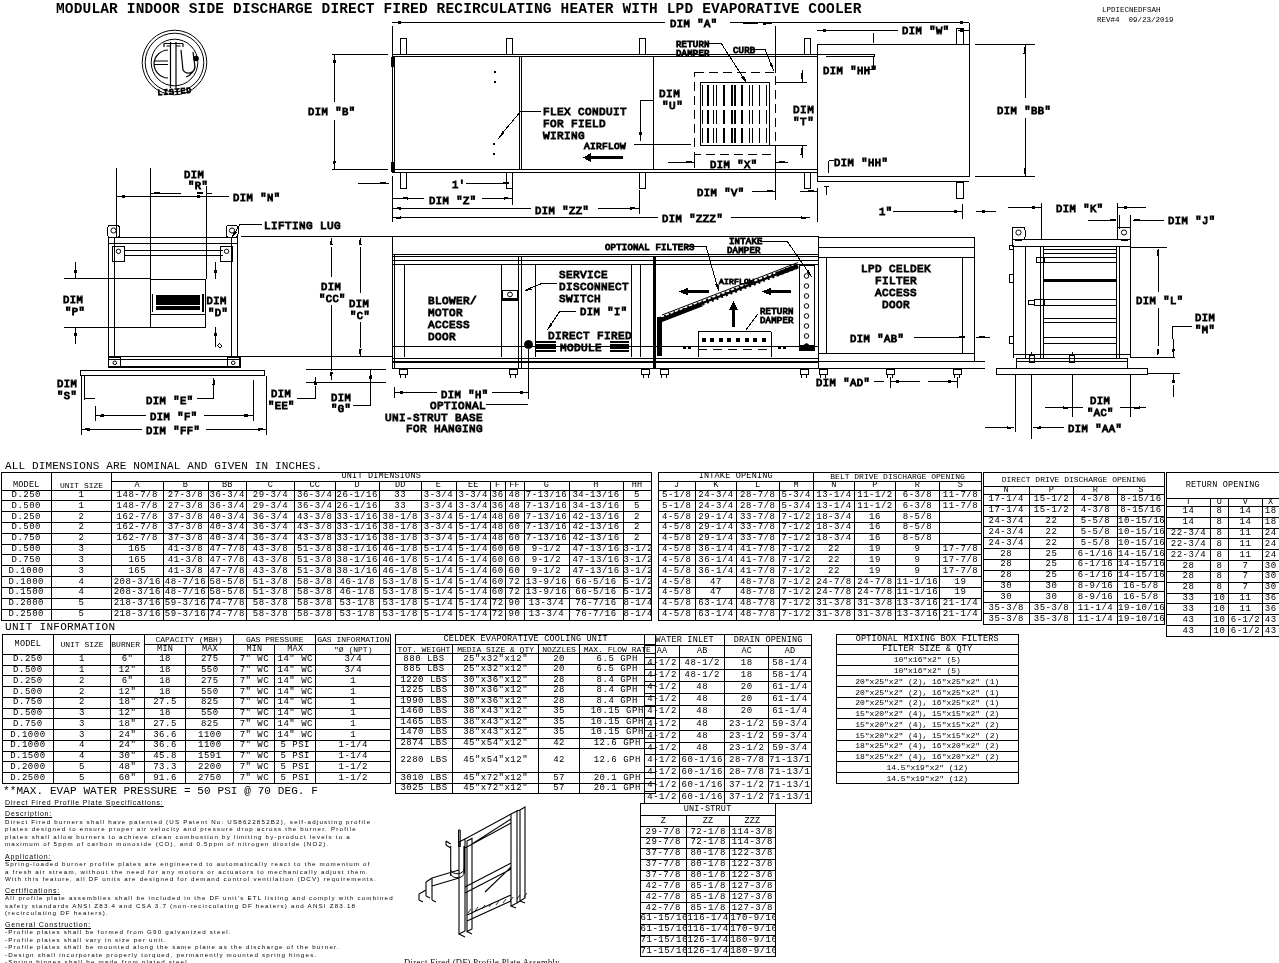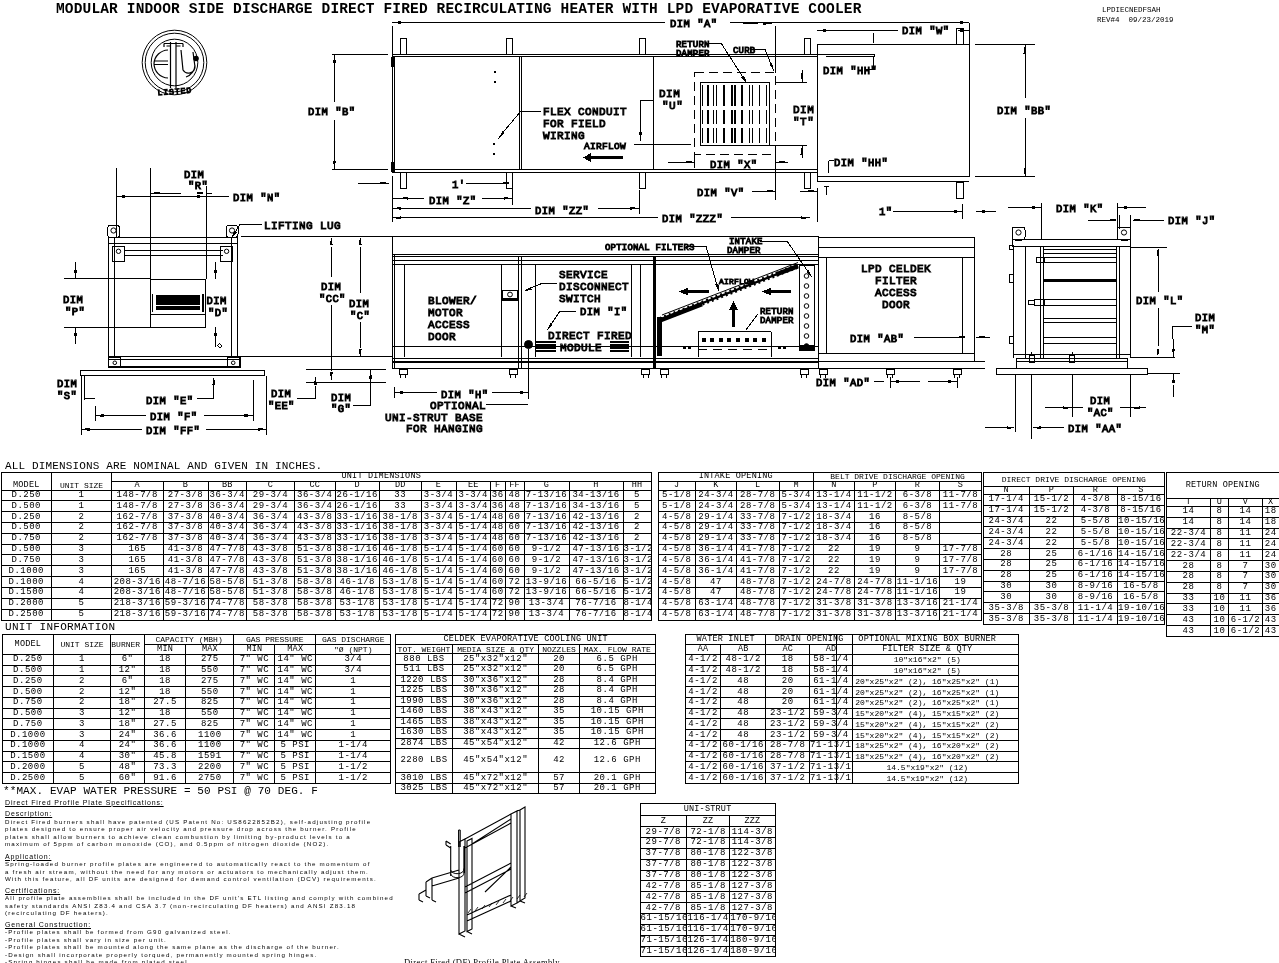--- a/index.html
+++ b/index.html
@@ -1207,21 +1207,21 @@
       <col style="width:40.6px">
       <col style="width:75.4px">
     </colgroup>
     <tbody>
       <tr style="height:9.8px">
         <td rowspan="2" class="hd">MODEL</td>
         <td rowspan="2" class="sm">UNIT SIZE</td>
         <td rowspan="2" class="sm">BURNER LENGTH</td>
         <td colspan="2" class="sm">CAPACITY (MBH)</td>
         <td colspan="2" class="sm">GAS PRESSURE</td>
-        <td class="sm">GAS DISCHARGE</td>
+        <td class="sm">GAS INFORMATION</td>
       </tr>
       <tr style="height:9.7px">
         <td class="hd">MIN</td>
         <td class="hd">MAX</td>
         <td class="hd">MIN</td>
         <td class="hd">MAX</td>
         <td class="sm">"Ø (NPT)</td>
       </tr>
       <tr style="height:10.54px">
         <td>D.250</td>
@@ -1362,21 +1362,21 @@
         <td class="sm">NOZZLES</td>
         <td class="sm">MAX. FLOW RATE</td>
       </tr>
       <tr style="height:10.54px">
         <td>880 LBS</td>
         <td>25"x32"x12"</td>
         <td>20</td>
         <td>6.5 GPH</td>
       </tr>
       <tr style="height:10.54px">
-        <td>511 LBS</td>
+        <td>885 LBS</td>
         <td>25"x32"x12"</td>
         <td>20</td>
         <td>6.5 GPH</td>
       </tr>
       <tr style="height:10.54px">
         <td>1220 LBS</td>
         <td>30"x36"x12"</td>
         <td>28</td>
         <td>8.4 GPH</td>
       </tr>
@@ -1398,21 +1398,21 @@
         <td>35</td>
         <td>10.15 GPH</td>
       </tr>
       <tr style="height:10.54px">
         <td>1465 LBS</td>
         <td>38"x43"x12"</td>
         <td>35</td>
         <td>10.15 GPH</td>
       </tr>
       <tr style="height:10.54px">
-        <td>1630 LBS</td>
+        <td>1470 LBS</td>
         <td>38"x43"x12"</td>
         <td>35</td>
         <td>10.15 GPH</td>
       </tr>
       <tr style="height:10.54px">
         <td>2874 LBS</td>
         <td>45"x54"x12"</td>
         <td>42</td>
         <td>12.6 GPH</td>
       </tr>
@@ -1429,21 +1429,21 @@
         <td>20.1 GPH</td>
       </tr>
       <tr style="height:10.54px">
         <td>3025 LBS</td>
         <td>45"x72"x12"</td>
         <td>57</td>
         <td>20.1 GPH</td>
       </tr>
     </tbody>
   </table>
-<table class="tb" style="left:685px;top:634px;width:166.8px;height:150px">
+<table class="tb" style="left:644px;top:634px;width:166.8px;height:170px">
     <colgroup>
       <col style="width:35.1px">
       <col style="width:45.3px">
       <col style="width:43.7px">
       <col style="width:42.7px">
     </colgroup>
     <tbody>
       <tr style="height:9.8px">
         <td colspan="2" class="hd">WATER INLET</td>
         <td colspan="2" class="hd">DRAIN OPENING</td>
@@ -1527,21 +1527,21 @@
         <td>71-13/16</td>
       </tr>
     </tbody>
   </table>
 <table class="tb" style="left:835.8px;top:634px;width:181.9px;height:150px">
     <colgroup>
       <col style="width:181.9px">
     </colgroup>
     <tbody>
       <tr style="height:9.8px">
-        <td class="hd">OPTIONAL MIXING BOX BURNER</td>
+        <td class="hd">OPTIONAL MIXING BOX FILTERS</td>
       </tr>
       <tr style="height:9.7px">
         <td class="hd">FILTER SIZE &amp; QTY</td>
       </tr>
       <tr style="height:10.54px">
         <td class="sm">10"x16"x2" (5)</td>
       </tr>
       <tr style="height:10.54px">
         <td class="sm">10"x16"x2" (5)</td>
       </tr>

